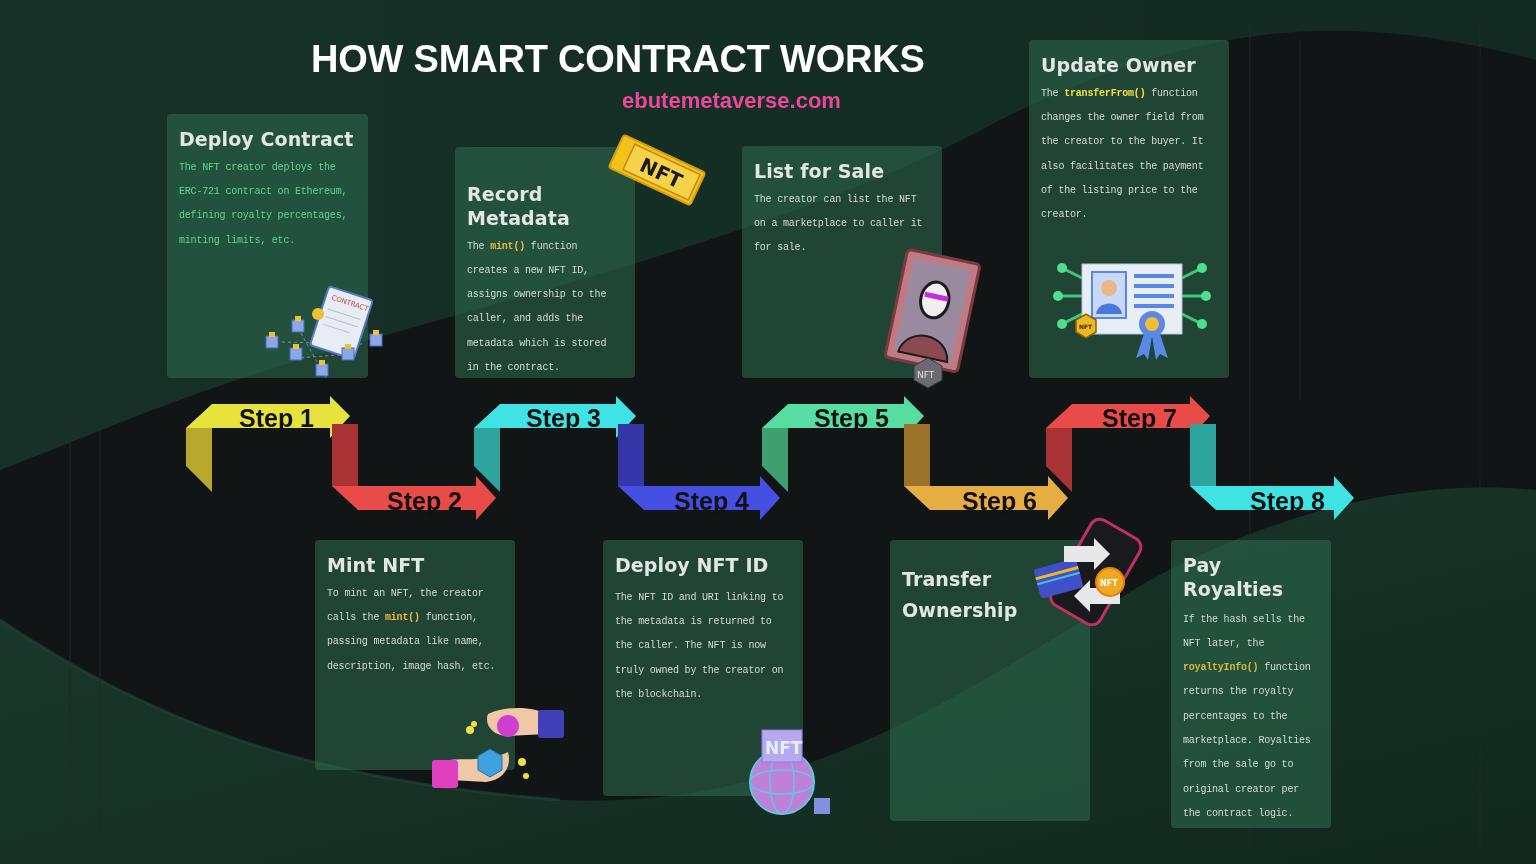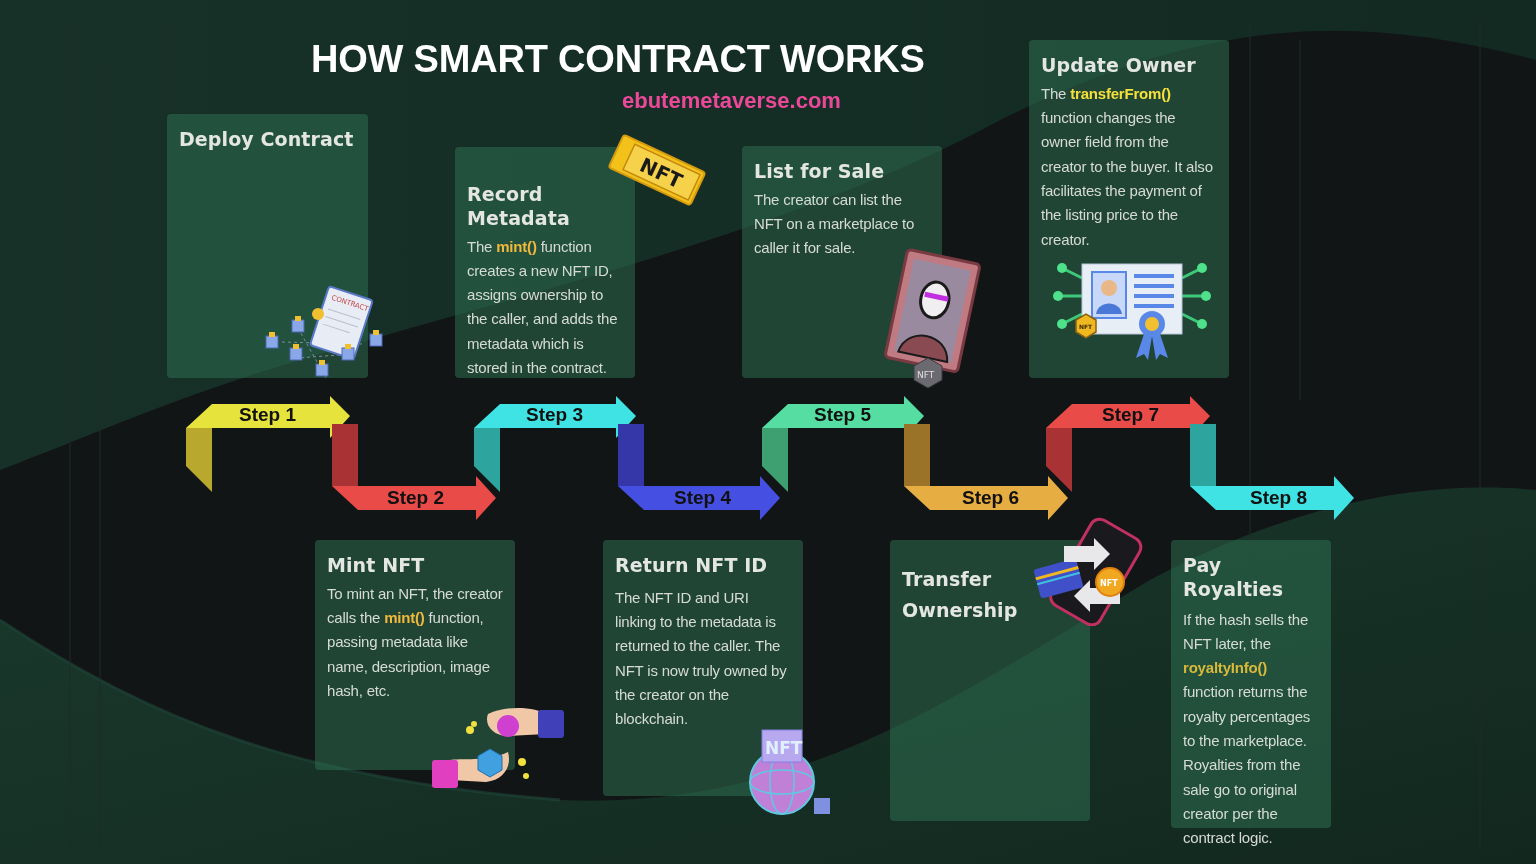--- a/index.html
+++ b/index.html
@@ -3,27 +3,27 @@
 <meta charset="utf-8">
 <style>
   * { box-sizing: border-box; margin: 0; padding: 0; }
   html, body { width: 1536px; height: 864px; overflow: hidden; background: #111414; }
   body { position: relative; font-family: "DejaVu Sans", sans-serif; }
   .bg { position: absolute; inset: 0; width: 1536px; height: 864px; }
   .title { position: absolute; left: 311px; top: 38px; font-family: "Liberation Sans", sans-serif; font-weight: 700; font-size: 38px; color: #ffffff; letter-spacing: -0.2px; }
   .subtitle { position: absolute; left: 622px; top: 88px; font-family: "Liberation Sans", sans-serif; font-weight: 700; font-size: 22px; color: #ec4899; }
   .card { position: absolute; background: rgba(46,110,80,0.55); border-radius: 4px; padding: 14px 12px 10px 12px; }
   .card h3 { font-family: "DejaVu Sans", sans-serif; font-weight: 700; font-size: 19px; color: #e4e6e4; letter-spacing: 0.1px; margin-bottom: 4px; line-height: 1.25; }
-  .card p { font-family: Liberation Sans, sans-serif; font-size: 15px; line-height: 24.3px; color: #d6dbd7; letter-spacing: -0.2px; }
+  .card p { font-family: Liberation Mono, monospace; font-size: 10px; line-height: 24.3px; color: #d6dbd7; letter-spacing: -0.2px; }
   .card p.green { color: #5ed892; }
   .hl-orange { color: #f0b83c; font-weight: 700; }
   .hl-yellow { color: #f4e03a; font-weight: 700; }
   .hl-gold { color: #d8b93a; font-weight: 700; }
   .arrows { position: absolute; left: 0; top: 0; width: 1536px; height: 864px; pointer-events: none; }
-  .step-label { position: absolute; font-family: "Liberation Sans", sans-serif; font-weight: 700; font-size: 19px; color: #111; }
+  .step-label { position: absolute; font-family: "Liberation Sans", sans-serif; font-weight: 700; font-size: 25px; color: #111; }
   .illus { position: absolute; }
 </style>
 </head>
 <body>
 
 <svg class="bg" viewBox="0 0 1536 864" preserveAspectRatio="none">
   <defs>
     <linearGradient id="gTop" x1="0" y1="0" x2="1" y2="0">
       <stop offset="0" stop-color="#173128"></stop>
       <stop offset="1" stop-color="#122a22"></stop>
@@ -100,20 +100,21 @@
 <div class="step-label" style="left:387px;top:487px;">Step 2</div>
 <div class="step-label" style="left:526px;top:404px;">Step 3</div>
 <div class="step-label" style="left:674px;top:487px;">Step 4</div>
 <div class="step-label" style="left:814px;top:404px;">Step 5</div>
 <div class="step-label" style="left:962px;top:487px;">Step 6</div>
 <div class="step-label" style="left:1102px;top:404px;">Step 7</div>
 <div class="step-label" style="left:1250px;top:487px;">Step 8</div>
 
 <div class="card" style="left:167px;top:114px;width:201px;height:264px;">
   <h3>Deploy Contract</h3>
+  <p class="green">The NFT creator deploys the ERC-721 contract on Ethereum, defining royalty percentages, minting limits, etc.</p>
 </div>
 
 <div class="card" style="left:455px;top:147px;width:180px;height:231px;padding-top:36px;">
   <h3>Record Metadata</h3>
   <p><span>The </span><span class="hl-orange">mint()</span><span> function creates a new NFT ID, assigns ownership to the caller, and adds the metadata which is stored in the contract.</span></p>
 </div>
 
 <div class="card" style="left:742px;top:146px;width:200px;height:232px;">
   <h3>List for Sale</h3>
   <p>The creator can list the NFT on a marketplace to caller it for sale.</p>
@@ -123,21 +124,21 @@
   <h3>Update Owner</h3>
   <p><span>The </span><span class="hl-yellow">transferFrom()</span><span> function changes the owner field from the creator to the buyer. It also facilitates the payment of the listing price to the creator.</span></p>
 </div>
 
 <div class="card" style="left:315px;top:540px;width:200px;height:230px;">
   <h3>Mint NFT</h3>
   <p><span>To mint an NFT, the creator calls the </span><span class="hl-orange">mint()</span><span> function, passing metadata like name, description, image hash, etc.</span></p>
 </div>
 
 <div class="card" style="left:603px;top:540px;width:200px;height:256px;">
-  <h3 style="margin-bottom:8px;">Return NFT ID</h3>
+  <h3 style="margin-bottom:8px;">Deploy NFT ID</h3>
   <p>The NFT ID and URI linking to the metadata is returned to the caller. The NFT is now truly owned by the creator on the blockchain.</p>
 </div>
 
 <div class="card" style="left:890px;top:540px;width:200px;height:281px;padding-top:24px;">
   <h3 style="width:120px;line-height:31px;margin-bottom:10px;">Transfer Ownership</h3>
 </div>
 
 <div class="card" style="left:1171px;top:540px;width:160px;height:288px;">
   <h3 style="margin-bottom:6px;">Pay Royalties</h3>
   <p><span>If the hash sells the NFT later, the </span><span class="hl-gold">royaltyInfo()</span><span> function returns the royalty percentages to the marketplace. Royalties from the sale go to original creator per the contract logic.</span></p>

